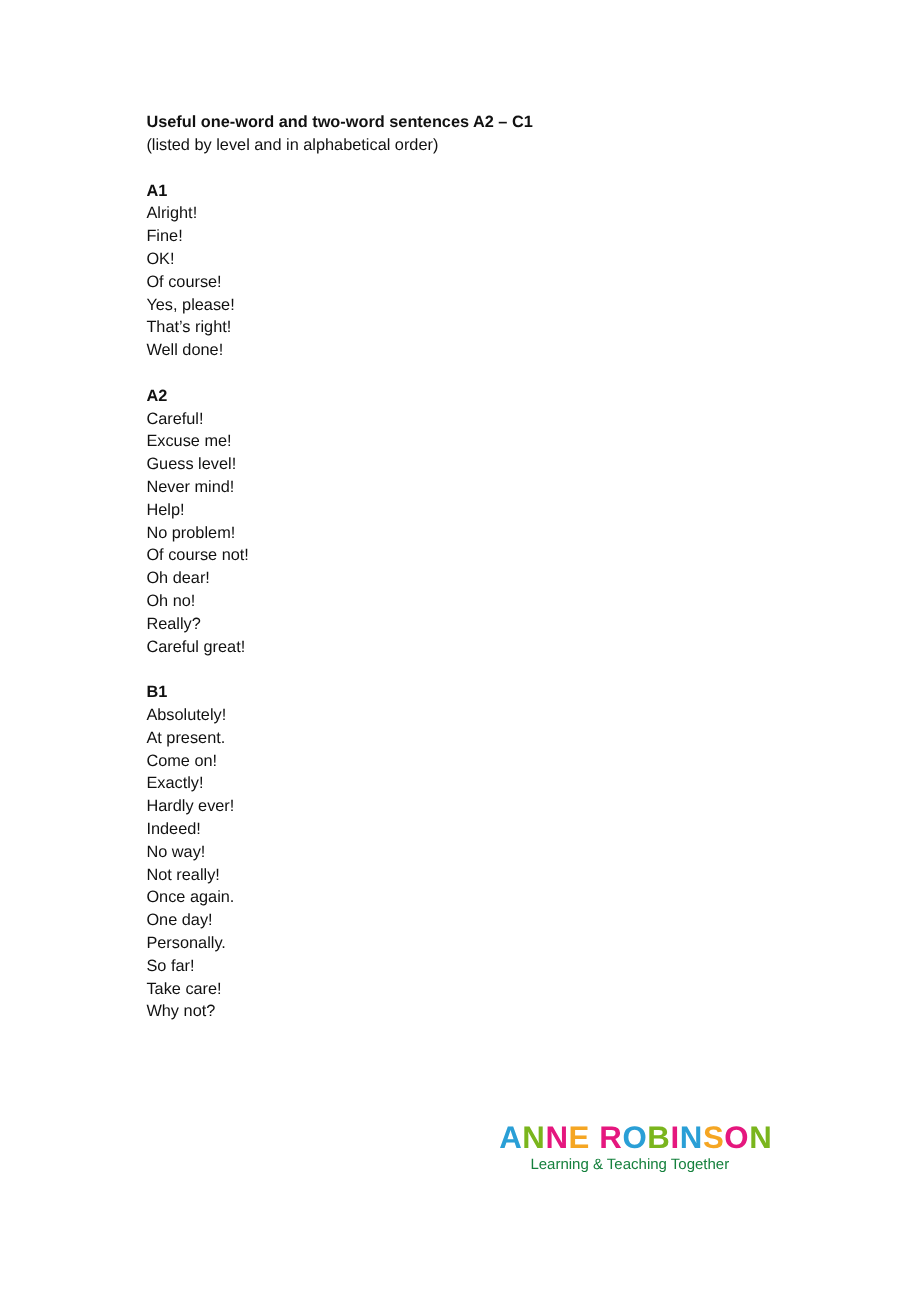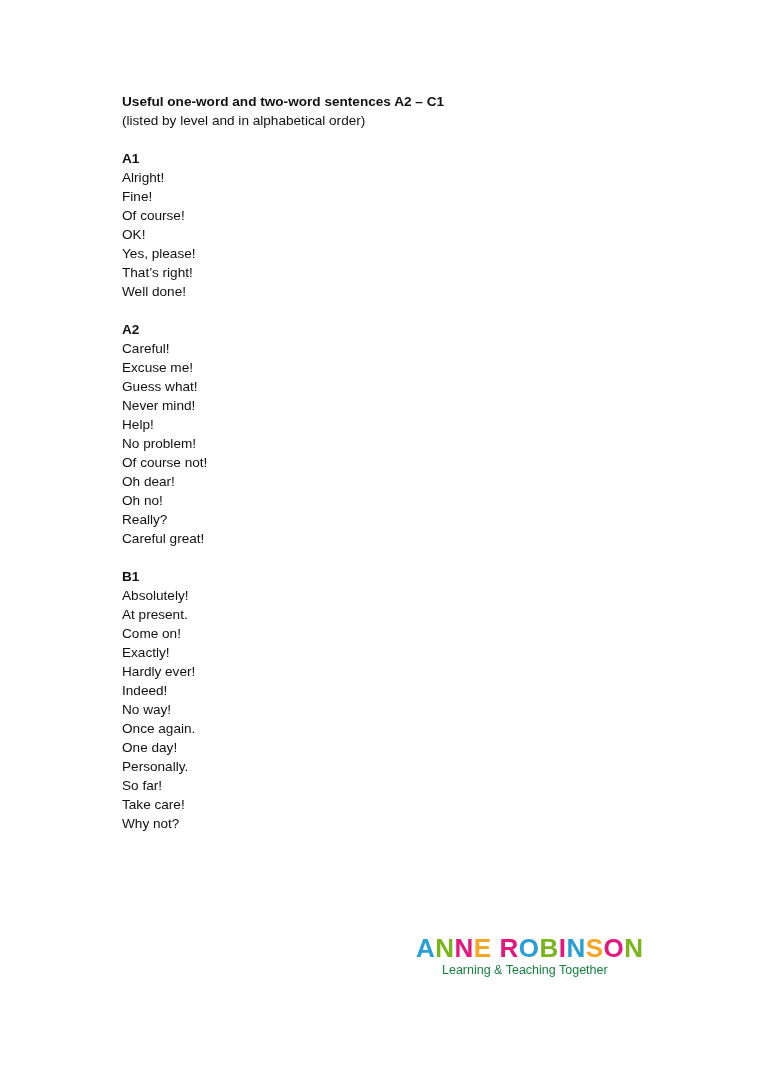--- a/index.html
+++ b/index.html
@@ -36,53 +36,54 @@
 <div class="page">
   <div class="content">
     <div class="line bold">Useful one-word and two-word sentences A2 – C1</div>
     <div class="line">(listed by level and in alphabetical order)</div>
     <div class="gap"></div>
 
     <div>
       <div class="line bold">A1</div>
       <div class="line">Alright!</div>
       <div class="line">Fine!</div>
+      <div class="line">OK!</div>
       <div class="line">Of course!</div>
-      <div class="line">OK!</div>
       <div class="line">Yes, please!</div>
       <div class="line">That’s right!</div>
       <div class="line">Well done!</div>
     </div>
     <div class="gap"></div>
 
     <div>
       <div class="line bold">A2</div>
       <div class="line">Careful!</div>
       <div class="line">Excuse me!</div>
-      <div class="line">Guess what!</div>
+      <div class="line">Guess level!</div>
       <div class="line">Never mind!</div>
       <div class="line">Help!</div>
       <div class="line">No problem!</div>
       <div class="line">Of course not!</div>
       <div class="line">Oh dear!</div>
       <div class="line">Oh no!</div>
       <div class="line">Really?</div>
       <div class="line">Careful great!</div>
     </div>
     <div class="gap"></div>
 
     <div>
       <div class="line bold">B1</div>
       <div class="line">Absolutely!</div>
       <div class="line">At present.</div>
       <div class="line">Come on!</div>
       <div class="line">Exactly!</div>
       <div class="line">Hardly ever!</div>
       <div class="line">Indeed!</div>
       <div class="line">No way!</div>
+      <div class="line">Not really!</div>
       <div class="line">Once again.</div>
       <div class="line">One day!</div>
       <div class="line">Personally.</div>
       <div class="line">So far!</div>
       <div class="line">Take care!</div>
       <div class="line">Why not?</div>
     </div>
   </div>
 
   <div class="logo">

